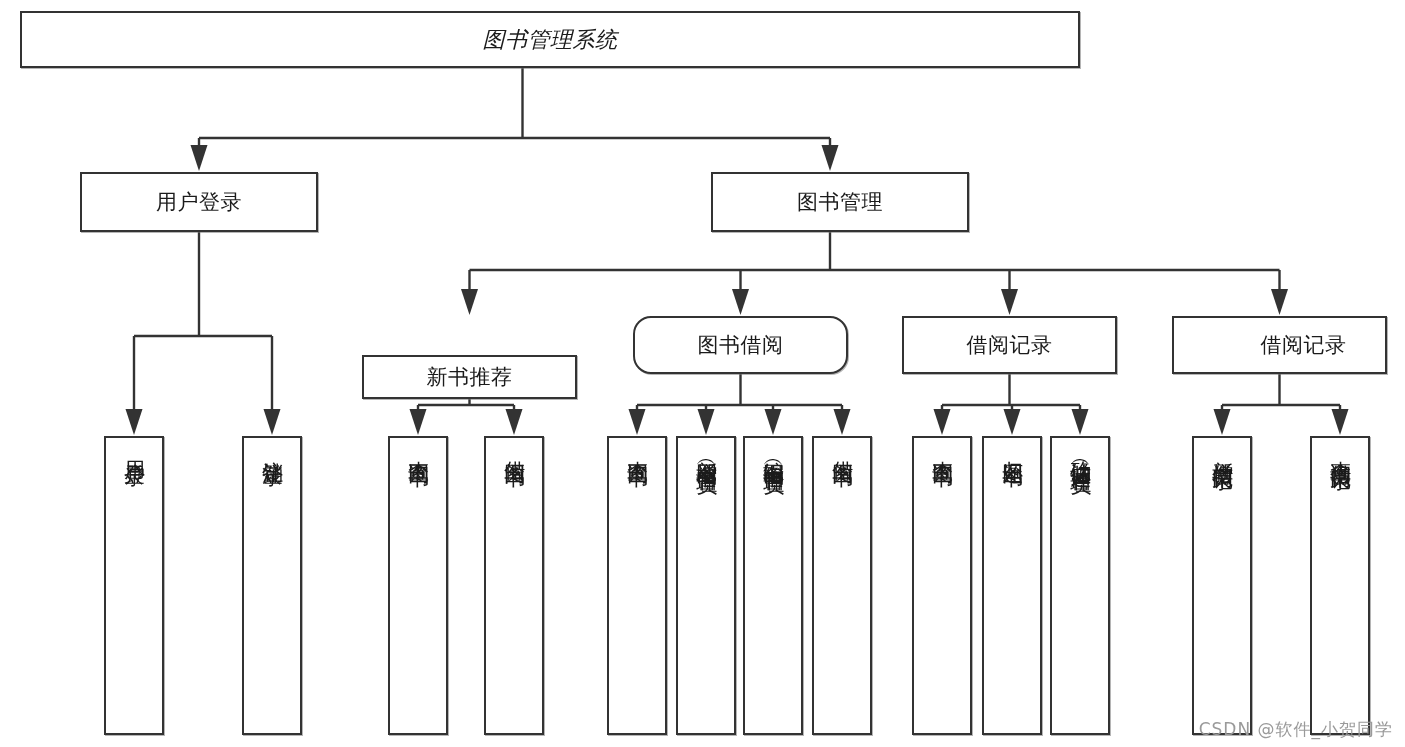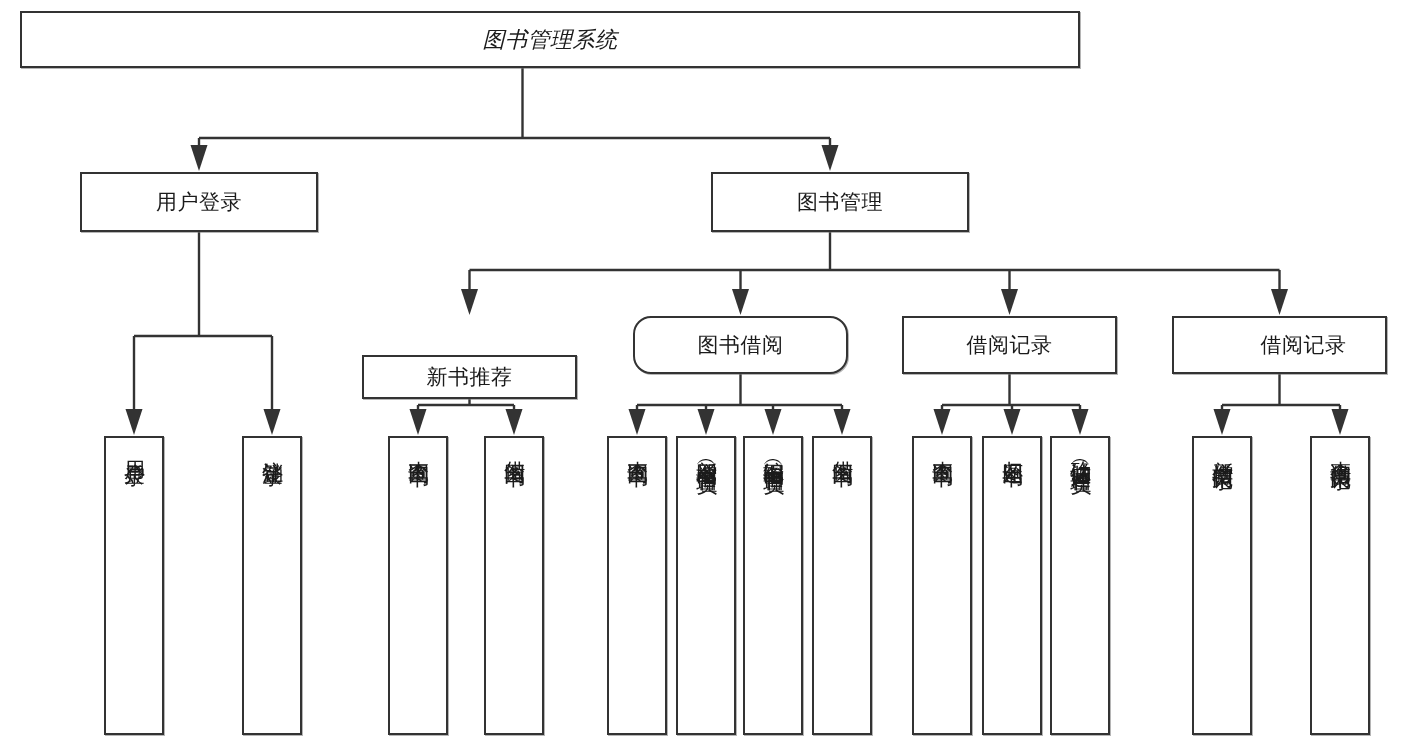--- a/index.html
+++ b/index.html
@@ -200,13 +200,14 @@
       <div class="node vertical" style="left: 1050px; top: 436px; width: 60px; height: 299px;">
         <span class="node-label">确认归还（管理员）</span>
       </div>
       <div class="node vertical" style="left: 1192px; top: 436px; width: 60px; height: 299px;">
         <span class="node-label">新增借阅记录</span>
       </div>
       <div class="node vertical" style="left: 1310px; top: 436px; width: 60px; height: 299px;">
         <span class="node-label">查询借阅记录</span>
       </div>
     </div>
+  <div id="watermark">CSDN @软件_小贺同学</div>
 </div>
 
 </body></html>

